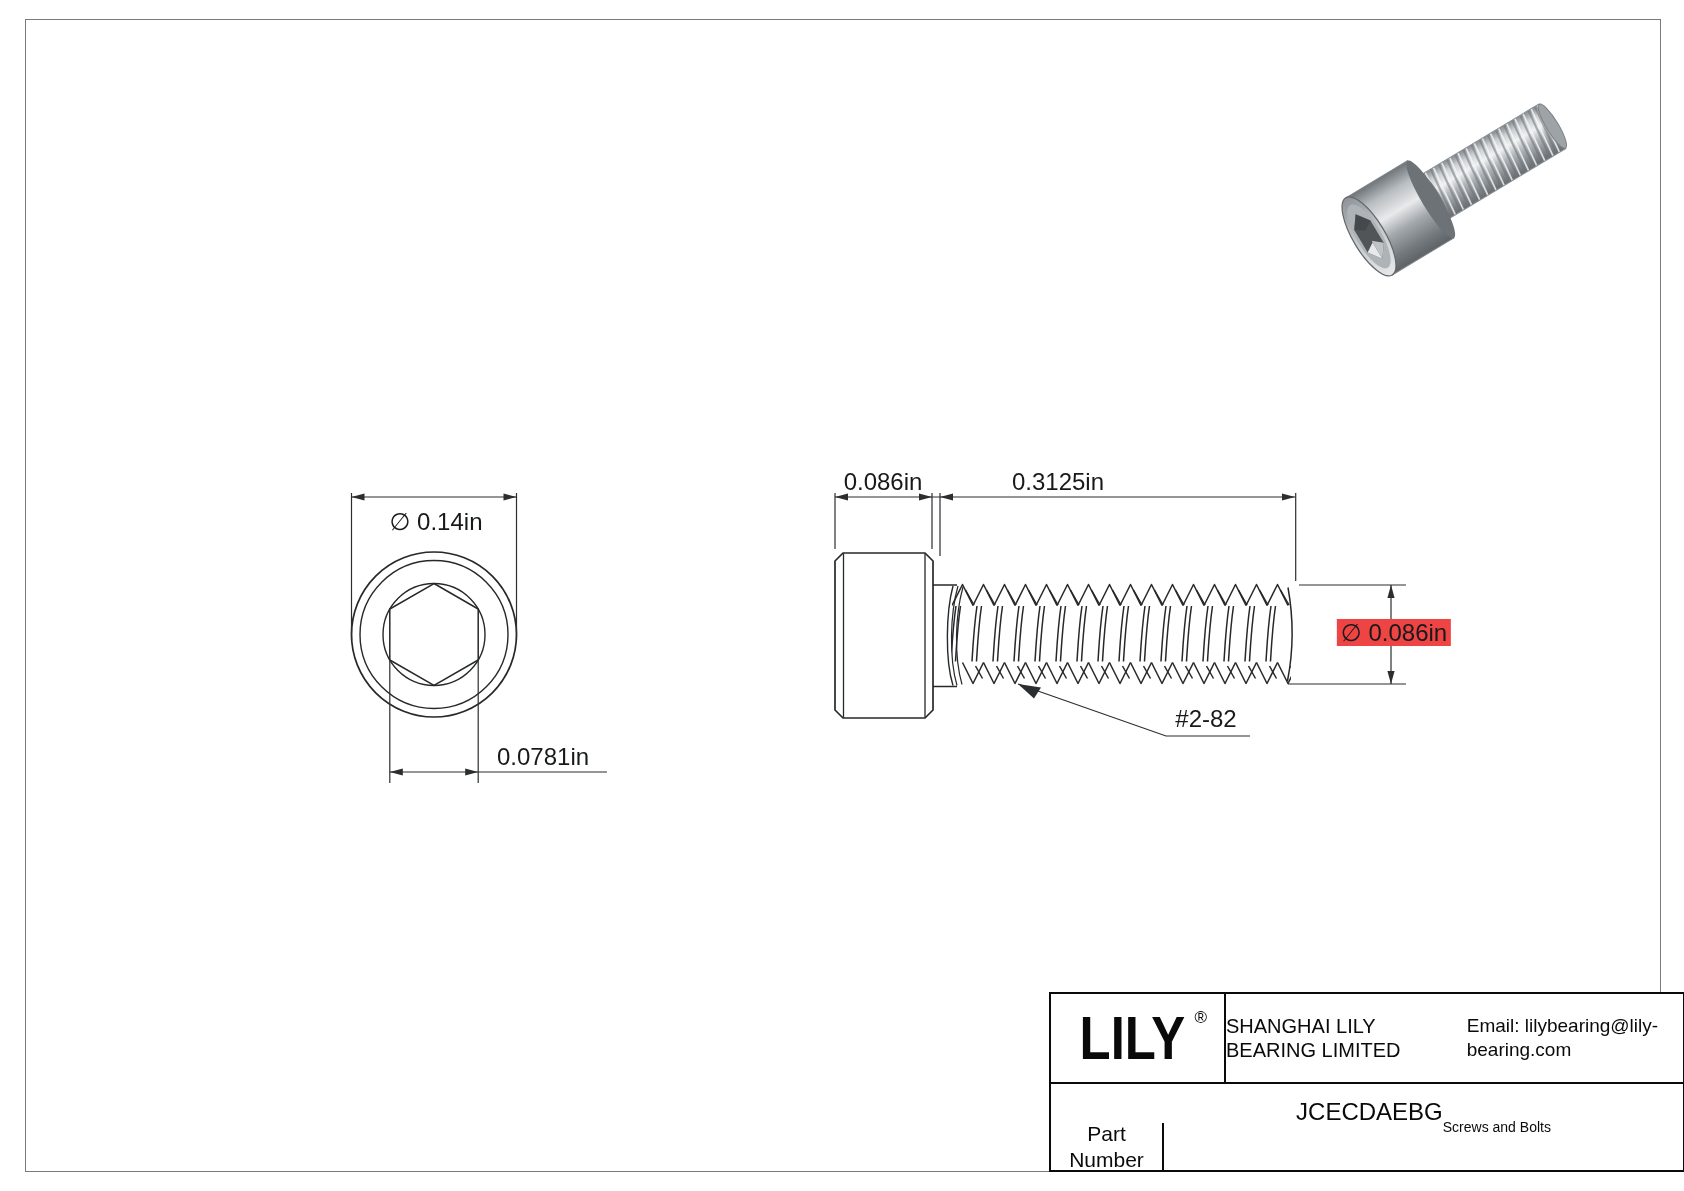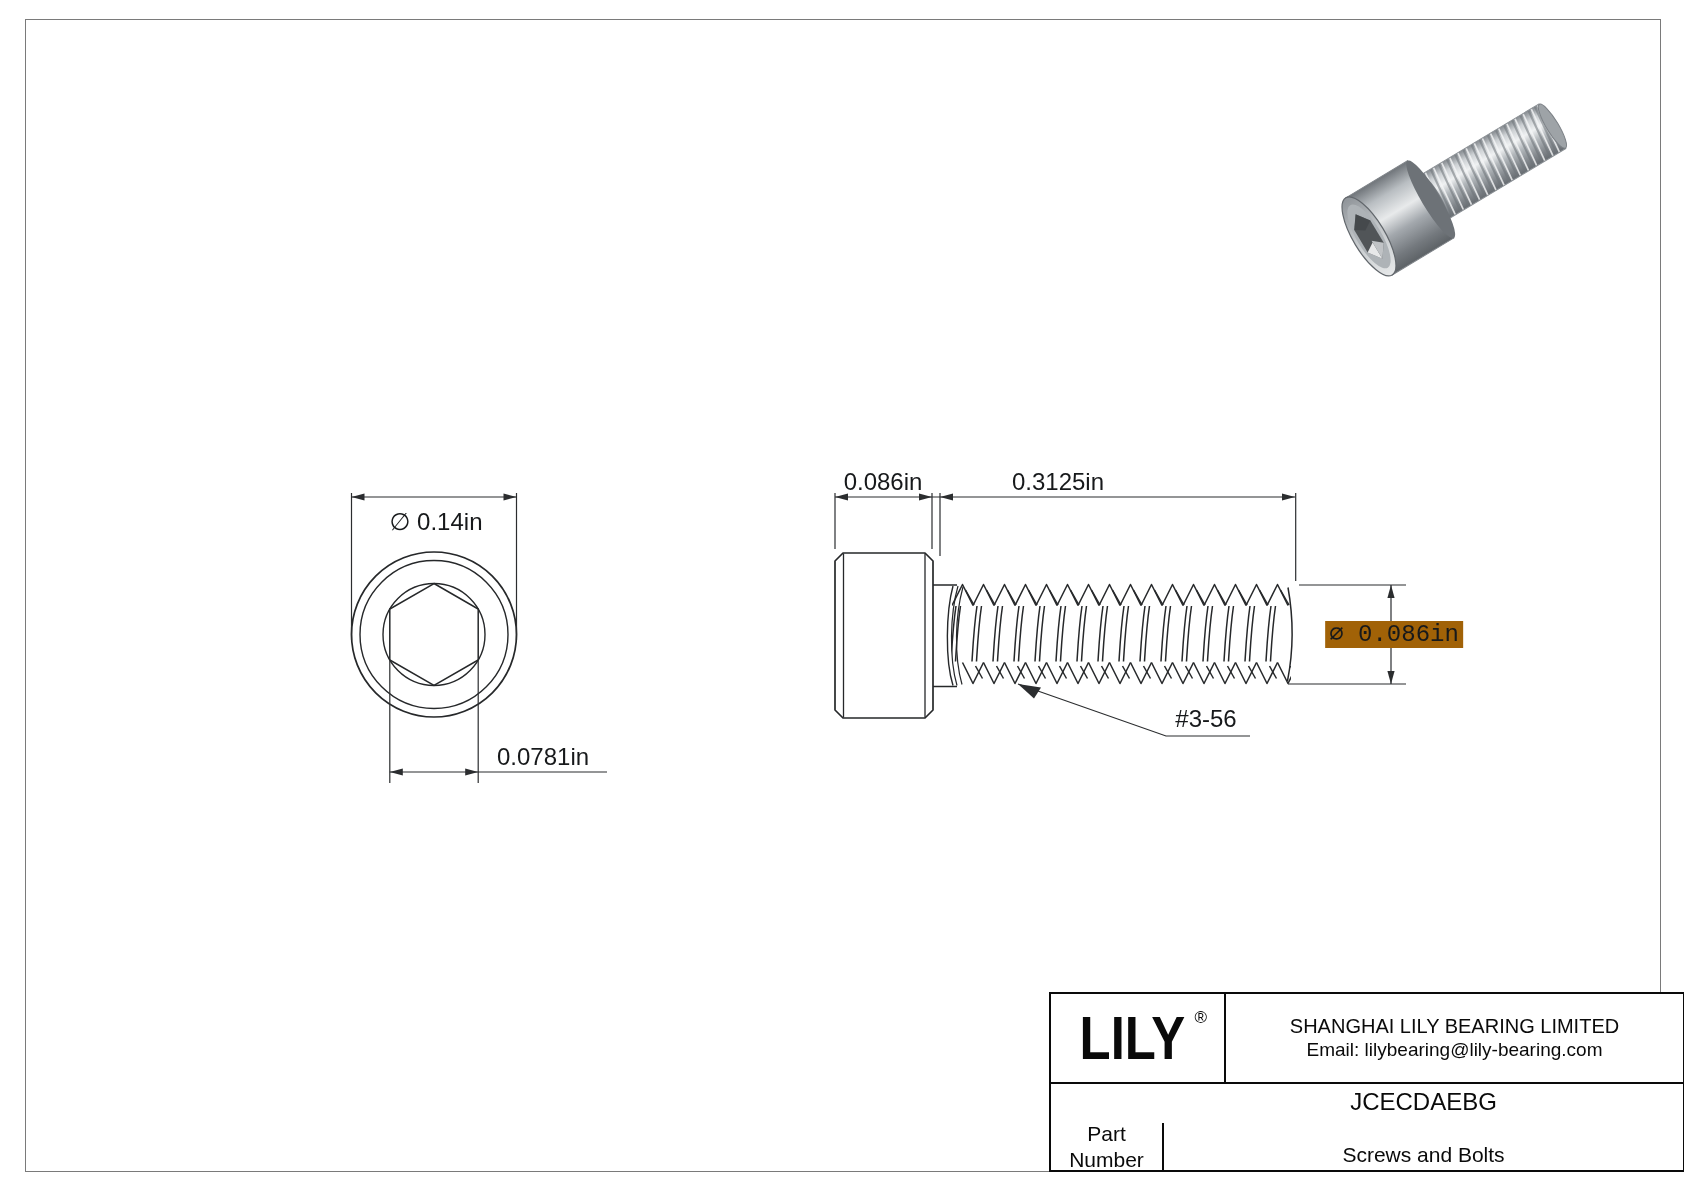--- a/index.html
+++ b/index.html
@@ -4,40 +4,40 @@
 <style>
   html,body{margin:0;padding:0;background:#ffffff;}
   .page{position:relative;width:1684px;height:1191px;background:#ffffff;overflow:hidden;
         font-family:"Liberation Sans",sans-serif;}
   .frame{position:absolute;left:25px;top:19px;width:1636px;height:1153px;
          border:1px solid #7a7a7a;box-sizing:border-box;}
   svg.draw{position:absolute;left:0;top:0;width:1684px;height:1191px;}
 
   .dim{position:absolute;font-size:24px;line-height:1;color:#17191b;white-space:nowrap;}
   .cx{transform:translateX(-50%);}
-  .mask{background:#a16207;padding:0 4px;font-family:Liberation Mono, monospace;}
+  .mask{background:#ef4444;padding:0 4px;}
 
   
   .tblock{position:absolute;left:1049px;top:992px;width:636px;height:180px;
           border:2px solid #0a0a0a;box-sizing:border-box;background:#fff;color:#0a0a0a;}
   .trow{display:flex;width:100%;height:88px;box-sizing:border-box;}
   .trow.bottom{border-top:2px solid #0a0a0a;}
-  .cell{box-sizing:border-box;display:flex;flex-direction:column;align-items:center;justify-content:center;}
+  .cell{box-sizing:border-box;display:flex;flex-direction:row;align-items:center;justify-content:center;}
   .cell.logo{width:175px;border-right:2px solid #0a0a0a;flex-direction:row;align-items:center;}
   .cell.company{flex:1;}
   .cell.plabel{width:113px;border-right:2px solid #0a0a0a;margin-top:39px;}
   .cell.pvalue{flex:1;}
   .logo-text{font-size:62px;font-weight:700;letter-spacing:0px;transform:scaleX(.82);
              transform-origin:center;line-height:1;}
   .reg{font-size:17px;align-self:flex-start;margin-top:14px;margin-left:-2px;}
   .company-name{font-size:20px;line-height:24px;}
   .company-email{font-size:19px;line-height:24px;}
   .plabel-text{font-size:21px;line-height:26px;text-align:center;width:90px;}
   .pnum{font-size:24px;line-height:1;margin-bottom:30px;}
-  .pcat{font-size:21px;line-height:1;}
+  .pcat{font-size:14px;line-height:1;}
 </style>
 </head>
 <body>
 
 <div class="page">
 
   <div class="frame"></div>
 
   <svg class="draw" viewBox="0 0 1684 1191">
     <defs>
@@ -207,21 +207,21 @@
   <div class="dim cx" style="left:883px;top:470px;">
     <span>0.086in</span>
   </div>
   <div class="dim cx" style="left:1058px;top:470px;">
     <span>0.3125in</span>
   </div>
   <div class="dim cx" style="left:1394px;top:621px;">
     <span class="mask">∅ 0.086in</span>
   </div>
   <div class="dim cx" style="left:1206px;top:707px;">
-    <span>#3-56</span>
+    <span>#2-82</span>
   </div>
 
   <div class="tblock">
     <div class="trow top">
       <div class="cell logo">
         <span class="logo-text">LILY</span>
         <span class="reg">®</span>
       </div>
       <div class="cell company">
         <div class="company-name">SHANGHAI LILY BEARING LIMITED</div>

